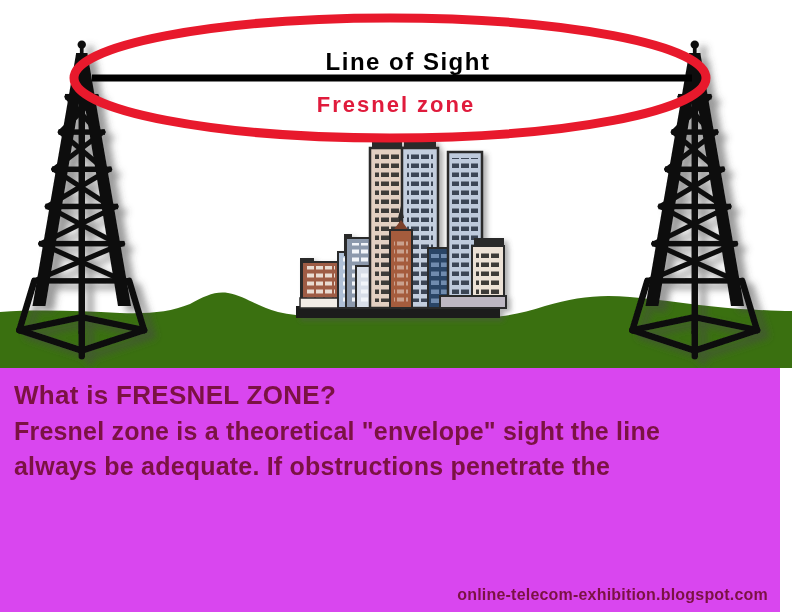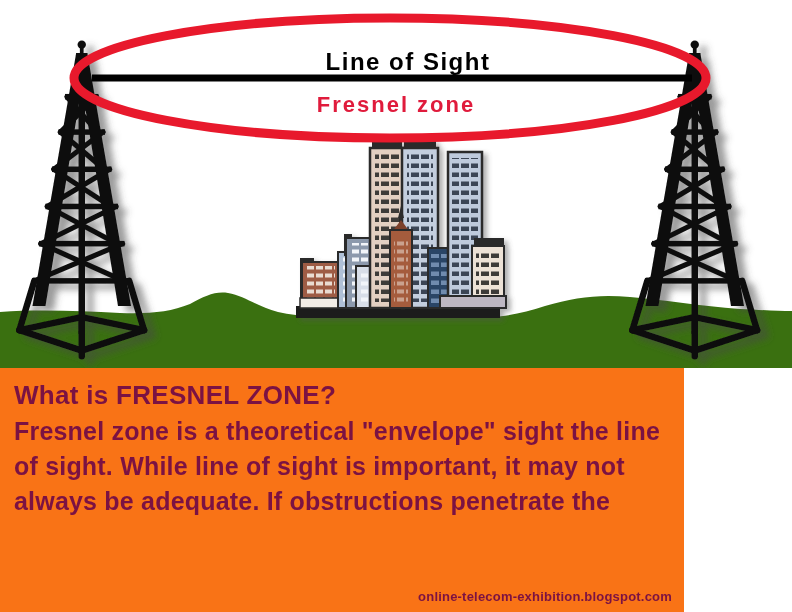--- a/index.html
+++ b/index.html
@@ -59,23 +59,23 @@
     color: #E01B3C;
     letter-spacing: 2px;
     text-align: center;
   }
 
   
   #caption {
     position: absolute;
     left: 0;
     top: 368px;
-    width: 684px;
+    width: 780px;
     height: 244px;
-    background: #f97316;
+    background: #d946ef;
     box-sizing: border-box;
     padding: 10px 14px 0 14px;
   }
   #caption-heading {
     color: #7B1243;
     font-size: 26px;
     font-weight: bold;
     line-height: 34px;
     letter-spacing: 0.3px;
     white-space: nowrap;
@@ -90,21 +90,21 @@
     margin: 0;
   }
   #caption-body .line {
     display: block;
     white-space: nowrap;
   }
   #footer-credit {
     position: absolute;
     right: 12px;
     bottom: 8px;
-    font-size: 13px;
+    font-size: 16px;
     font-weight: bold;
     color: #7B1243;
     letter-spacing: 0.2px;
     white-space: nowrap;
   }
 </style>
 </head>
 <body>
 
 <div id="page">
@@ -282,20 +282,19 @@
     <div class="diagram-label" id="label-los">Line of Sight</div>
 
     <div class="diagram-label" id="label-fresnel">Fresnel zone</div>
   </div>
 
   <div id="caption">
     <div id="caption-heading">What is FRESNEL ZONE?</div>
 
     <div id="caption-body">
       <span class="line">Fresnel zone is a theoretical "envelope" sight the line</span>
-      <span class="line">of sight. While line of sight is important, it may not</span>
       <span class="line">always be adequate. If obstructions  penetrate the</span>
     </div>
 
     <div id="footer-credit">online-telecom-exhibition.blogspot.com</div>
   </div>
 
 </div>
 
 </body></html>

